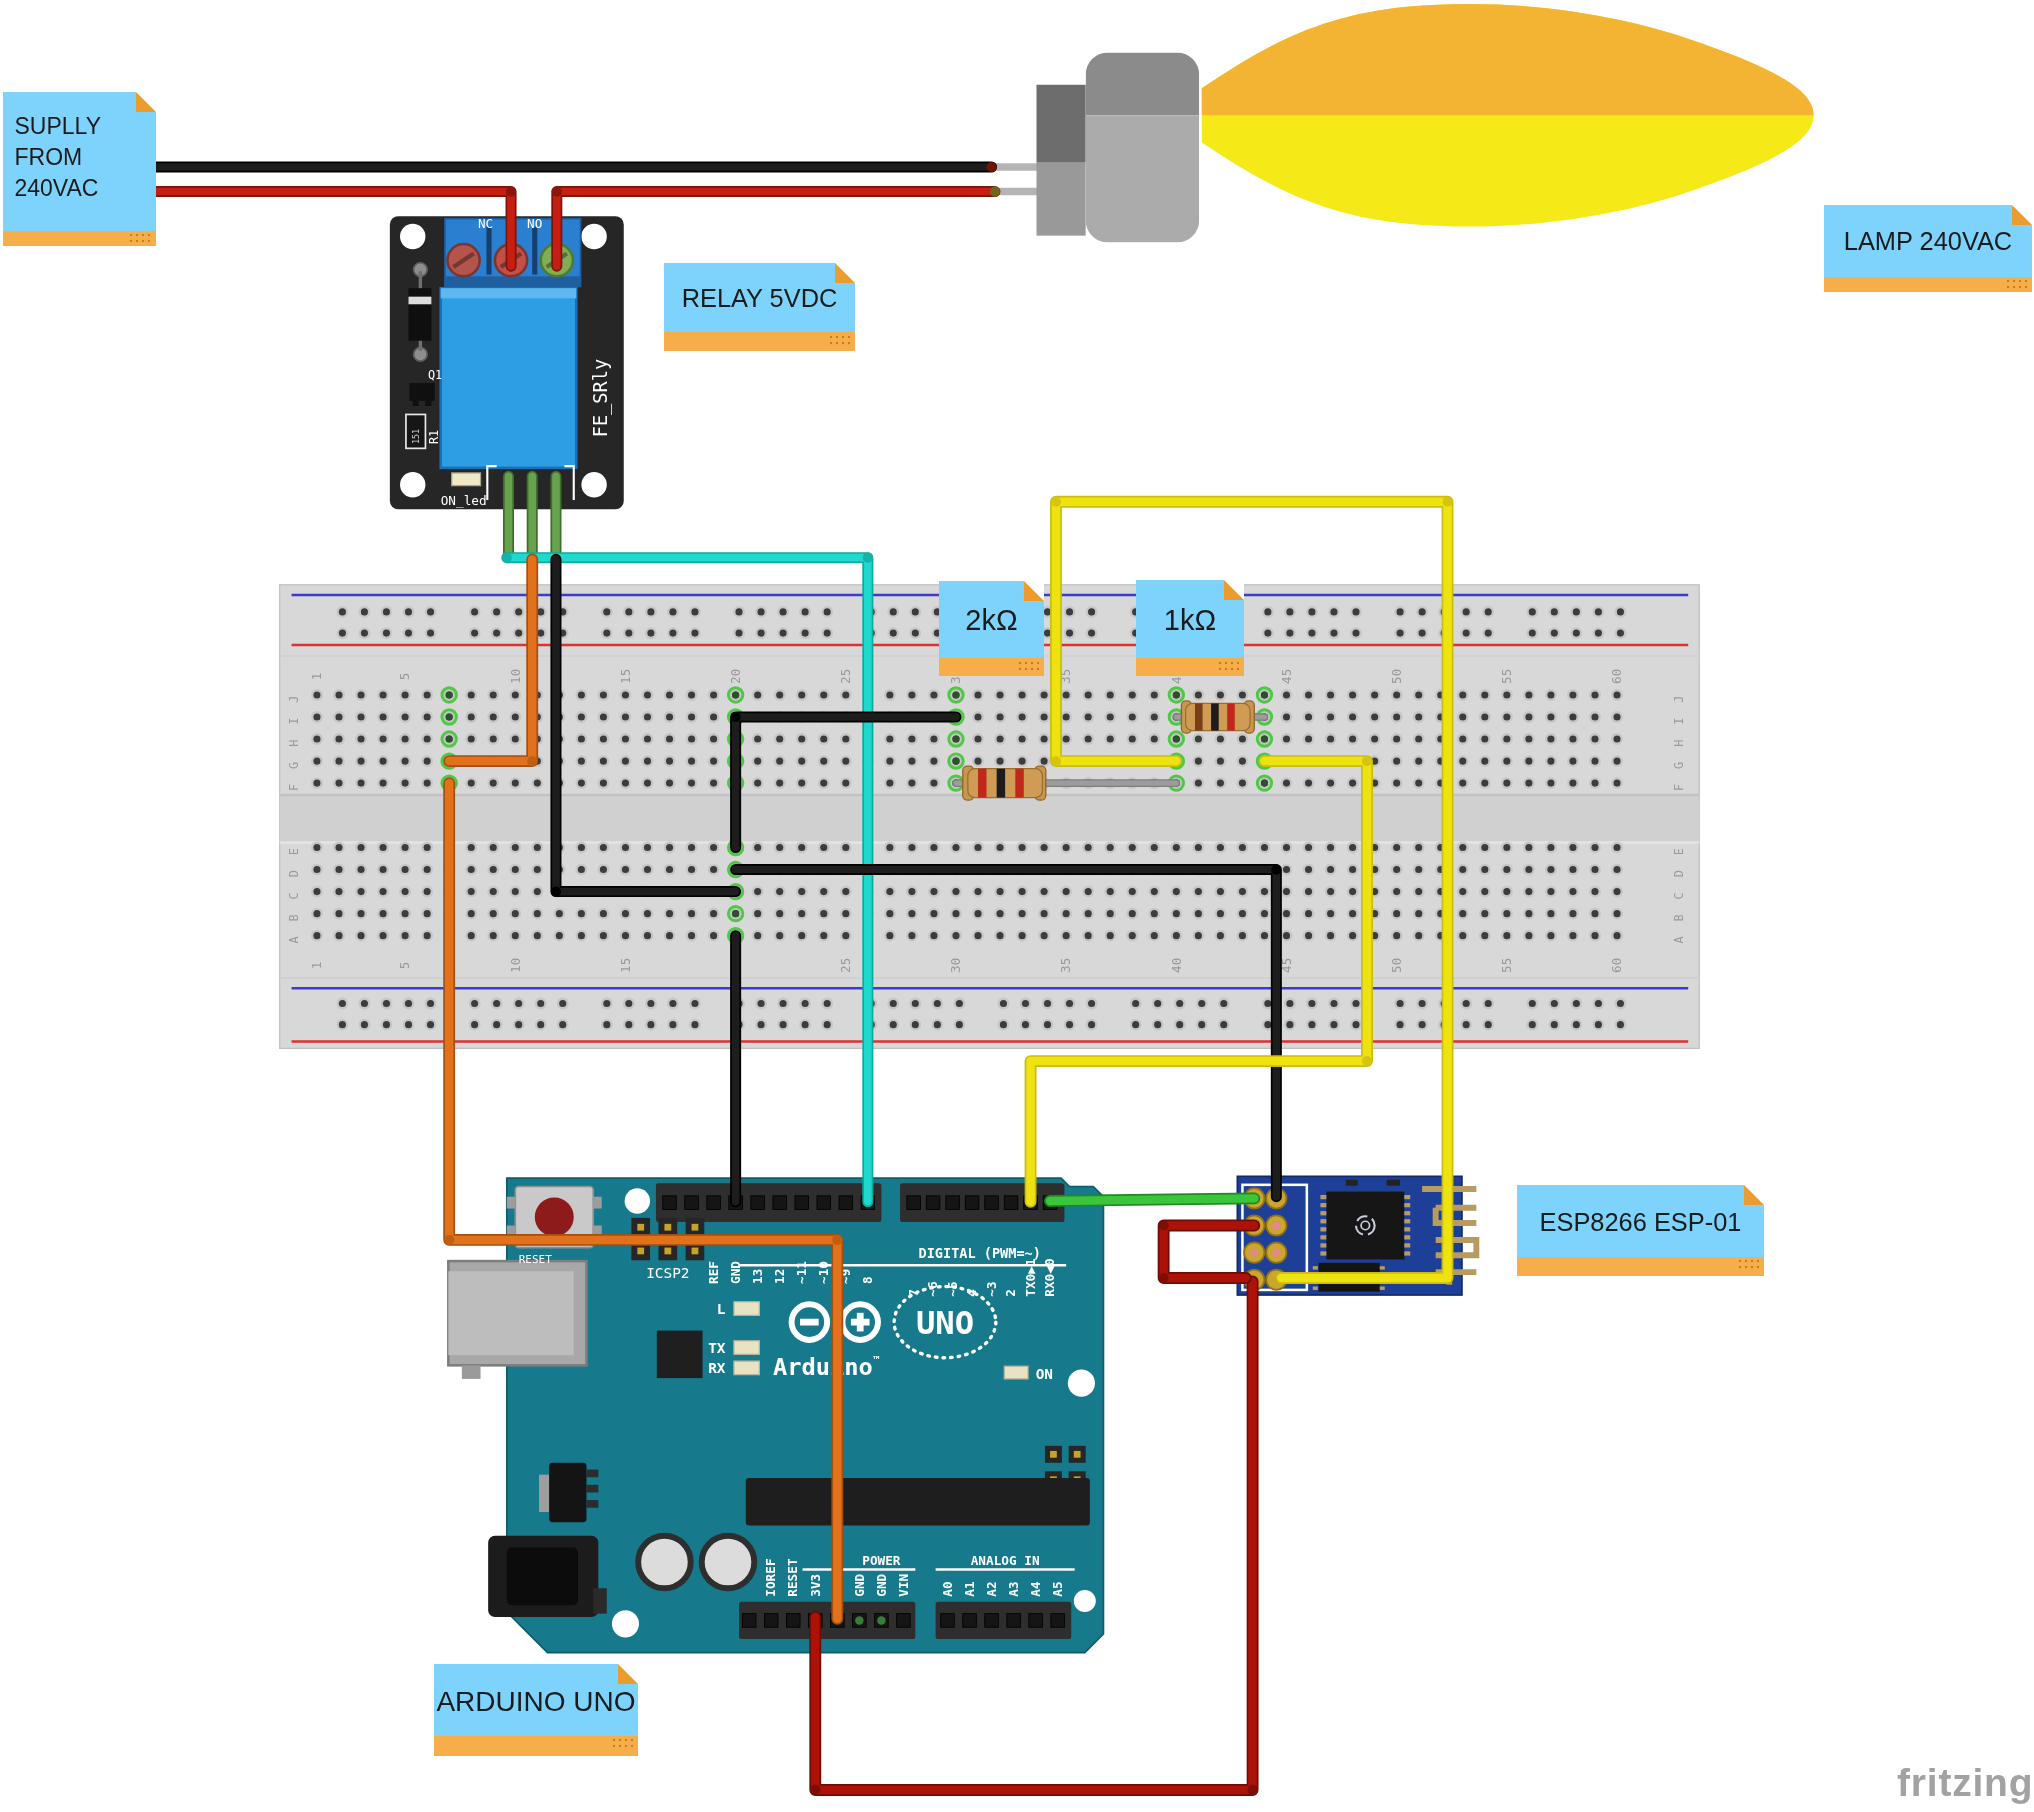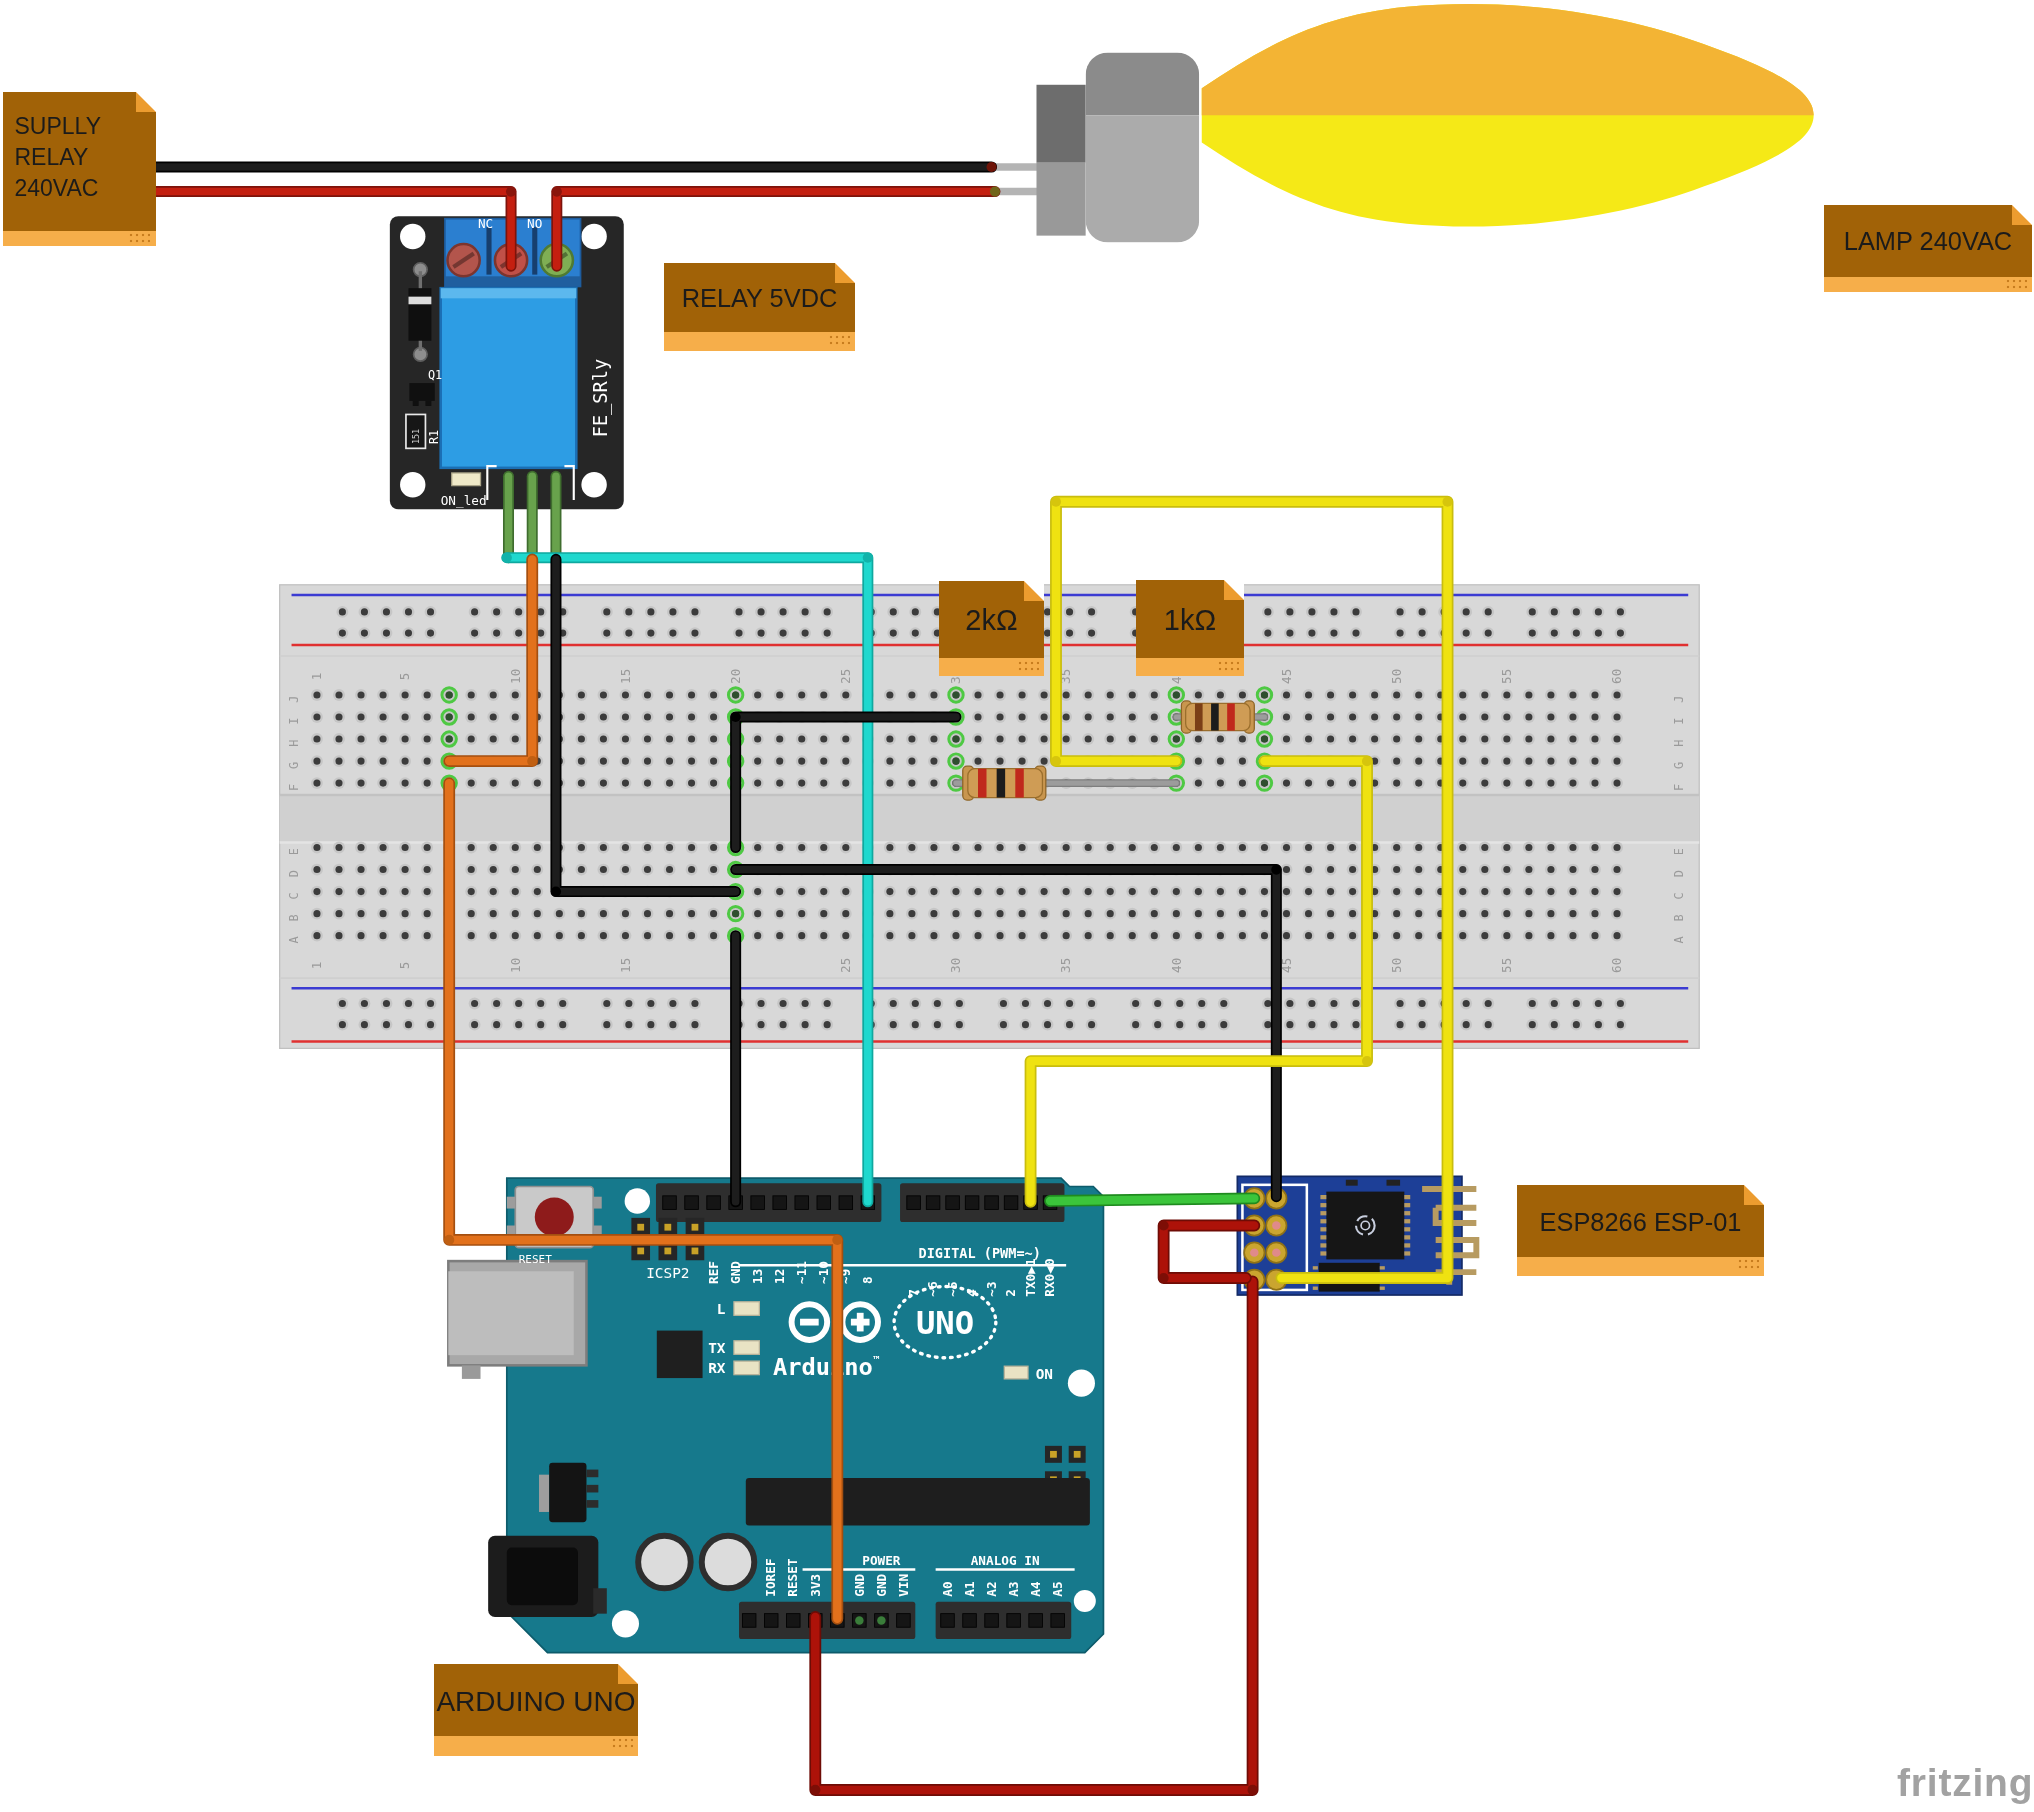--- a/index.html
+++ b/index.html
@@ -1,19 +1,19 @@
 <!DOCTYPE html>
 <html style="font-size:13.6px"><head>
 <meta charset="utf-8">
 <style>
   html,body{margin:0;padding:0;background:#ffffff;}
   #stage{position:relative;width:2034px;height:1812px;background:#ffffff;overflow:hidden;
          font-family:"Liberation Sans",sans-serif;}
   #scene{position:absolute;left:0;top:0;}
-  .note{position:absolute;background:#a16207;box-sizing:border-box;color:#1b1b1b;}
+  .note{position:absolute;background:#7dd3fc;box-sizing:border-box;color:#1b1b1b;}
   .note .fold{position:absolute;top:0;right:0;width:0;height:0;
       border-style:solid;border-width:0 20.3px 20.3px 0;
       border-color:#ffffff #ffffff #ec9c2f #ec9c2f;}
   .note .strip{position:absolute;left:0;right:0;bottom:0;background:#f6ae4a;}
   .note .strip .dots{position:absolute;right:5.1px;top:1.7px;width:22px;height:12px;
       background-image:radial-gradient(circle,#c87d1e 1.1px,transparent 1.6px);
       background-size:6px 6px;}
   .note .txt{position:absolute;left:0;top:0;right:0;bottom:0;display:flex;
       align-items:center;justify-content:center;white-space:pre;}
   .note .txt.left{justify-content:flex-start;}
@@ -2109,21 +2109,21 @@
         <circle cx="1478" cy="2112" r="6" fill="#7d0e06"></circle>
         <circle cx="1373" cy="1446" r="6" fill="#7d0e06"></circle>
         <circle cx="1373" cy="1508" r="6" fill="#7d0e06"></circle>
       </g>
     </svg>
 
   <div class="note" style="left:2.5px;top:92px;width:153px;height:154px;">
     <div class="fold"></div>
     <div class="txt left" style="font-size:23px;line-height:31px;padding-left:12px;align-items:flex-start;padding-top:18.6px;flex-direction:column;display:flex;">
       <span>SUPLLY</span>
-      <span>RELAY</span>
+      <span>FROM</span>
       <span>240VAC</span>
     </div>
     <div class="strip" style="height:15.3px;">
         <div class="dots"></div>
       </div>
   </div>
 
   <div class="note" style="left:664px;top:263px;width:191px;height:88px;">
     <div class="fold"></div>
     <div class="txt" style="font-size:25.4px;padding-bottom:17px;">RELAY 5VDC</div>

